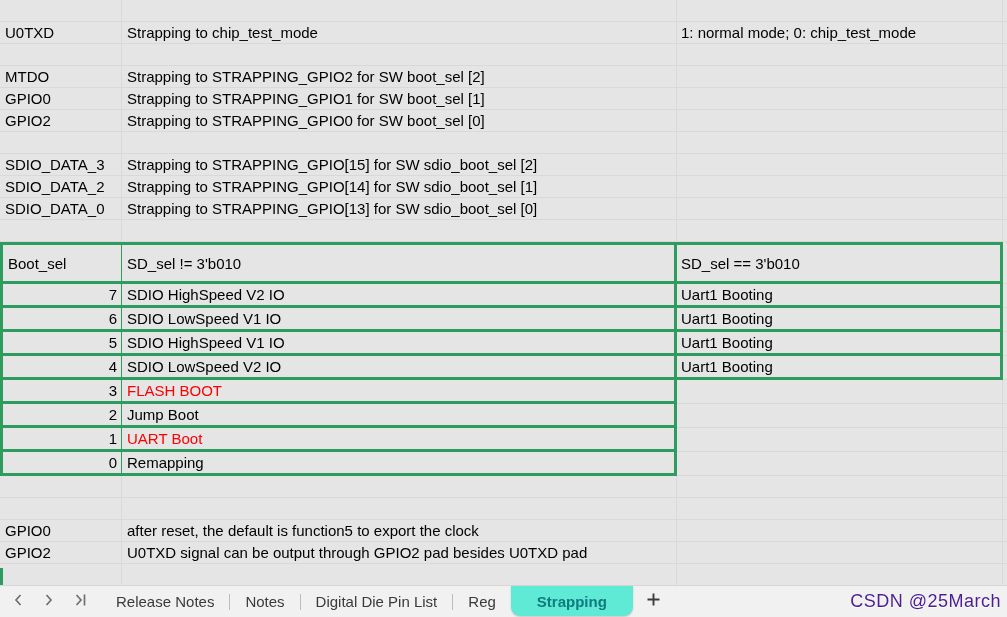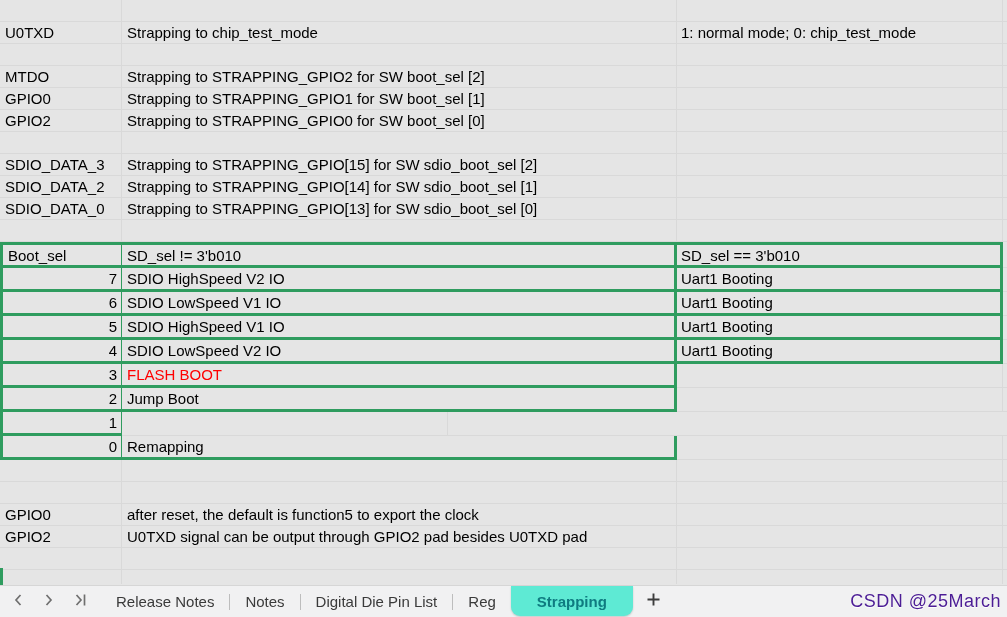--- a/index.html
+++ b/index.html
@@ -19,21 +19,21 @@
         font-size:15px;color:#000;border-right:1px solid var(--grid);
         border-bottom:1px solid var(--grid);padding-left:5px;}
   .ca{width:122px;flex:none;}
   .cb{width:555px;flex:none;}
   .cc{width:326px;flex:none;padding-left:4px;}
   .cd{flex:1;border-right:none;padding-left:0;}
   .num{justify-content:flex-end;padding-right:4px;padding-left:0;}
   .red{color:var(--red);}
 
   
-  .gt{height:26px;}           
+  .gt{height:42px;}           
   .gf,.gl{height:24px;}       
   .gt .ca,.gf .ca,.gl .ca{border-left:3px solid var(--g);border-right:1px solid var(--g);border-bottom:3px solid var(--g);}
   .gt .cb,.gf .cb,.gl .cb{border-right:3px solid var(--g);border-bottom:3px solid var(--g);}
   .gt .cc,.gf .cc{border-right:3px solid var(--g);border-bottom:3px solid var(--g);}
   .gt .ca,.gt .cb,.gt .cc{border-top:3px solid var(--g);}
   .last{height:14px;}
   .last .cell{border-bottom:none;}
 
   .green-sliver{position:absolute;left:0;top:568px;width:3px;height:17px;background:var(--g);}
 
@@ -179,20 +179,21 @@
 
     <div class="row gl">
       <div class="cell ca num">2</div>
         <div class="cell cb">Jump Boot</div>
         <div class="cell cc"></div>
         <div class="cell cd"></div>
     </div>
 
     <div class="row gl">
       <div class="cell ca num">1</div>
+        <div class="cell cb red">UART Boot</div>
         <div class="cell cc"></div>
         <div class="cell cd"></div>
     </div>
 
     <div class="row gl">
       <div class="cell ca num">0</div>
         <div class="cell cb">Remapping</div>
         <div class="cell cc"></div>
         <div class="cell cd"></div>
     </div>

